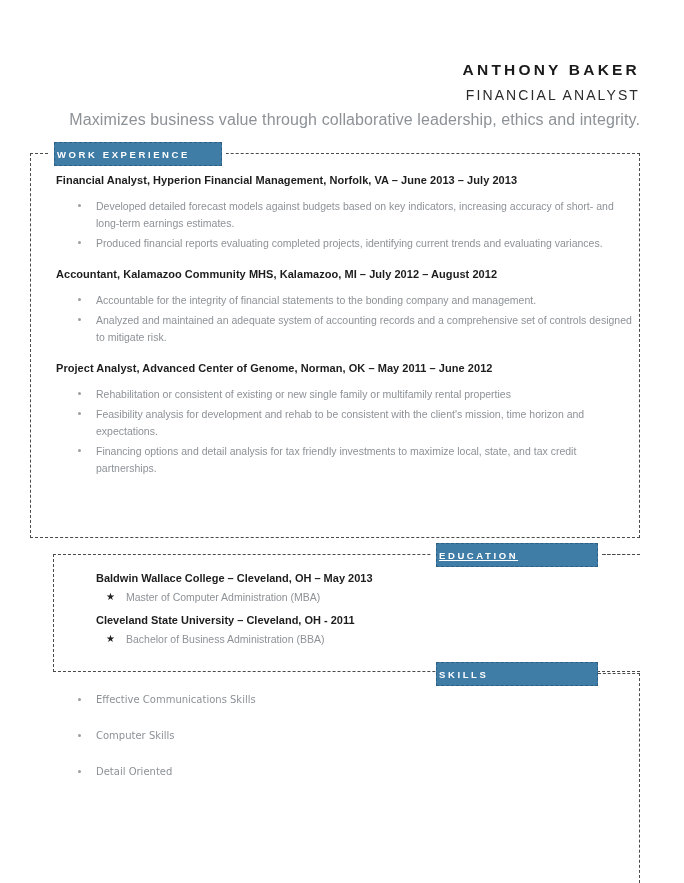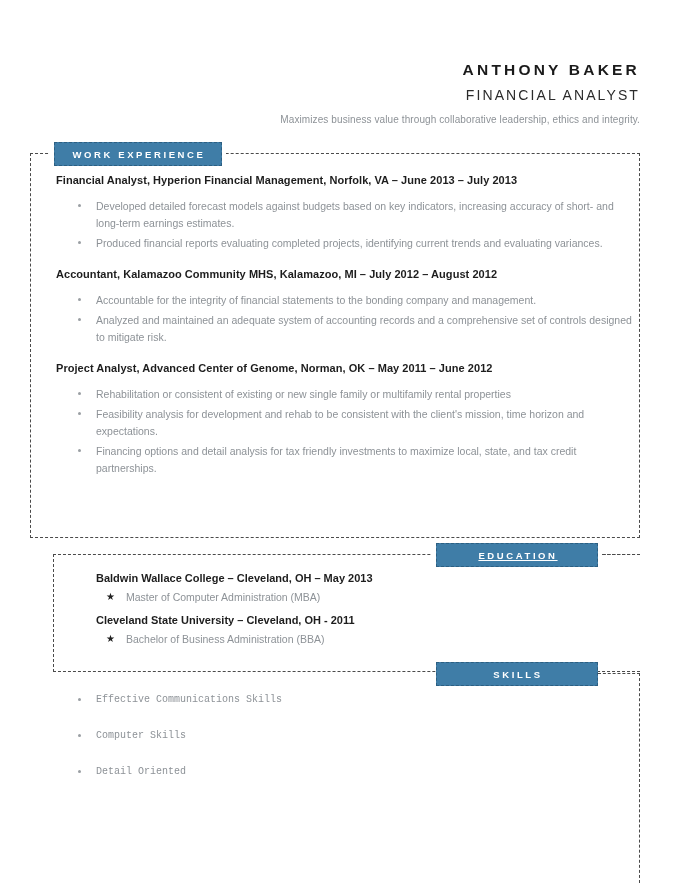--- a/index.html
+++ b/index.html
@@ -41,35 +41,34 @@
   .cand-title {
     margin-top: 7px;
     font-size: 14px;
     font-weight: normal;
     letter-spacing: 2.1px;
     color: #2b2b2b;
     line-height: 16px;
   }
   .cand-summary {
     margin-top: 9px;
-    font-size: 10px;
+    font-size: 16px;
     color: #8d9297;
     letter-spacing: 0.1px;
     line-height: 15px;
   }
 
   
   .badge {
     display: inline-block;
     background: #3f7da7;
     color: #ffffff;
     font-size: 9.5px;
     font-weight: bold;
     letter-spacing: 2.6px;
-    text-align: center;
     padding: 6px 0 6px 2px;
     border: 1px dashed #2c5f82;
     box-sizing: border-box;
     line-height: 12px;
   }
 
   
   .work-wrap {
     position: absolute;
     left: 0;
@@ -248,21 +247,20 @@
     padding: 0;
     font-family: "DejaVu Sans", sans-serif;
   }
   ul.skills-list li {
     position: relative;
     padding-left: 40px;
     font-size: 10px;
     line-height: 14px;
     color: #8d9297;
     margin-bottom: 22px;
-    font-family: Liberation Mono, monospace;
   }
   ul.skills-list li .dot {
     position: absolute;
     left: 22px;
     top: 5px;
     width: 3px;
     height: 3px;
     background: #9a9fa3;
     border-radius: 50%;
   }

